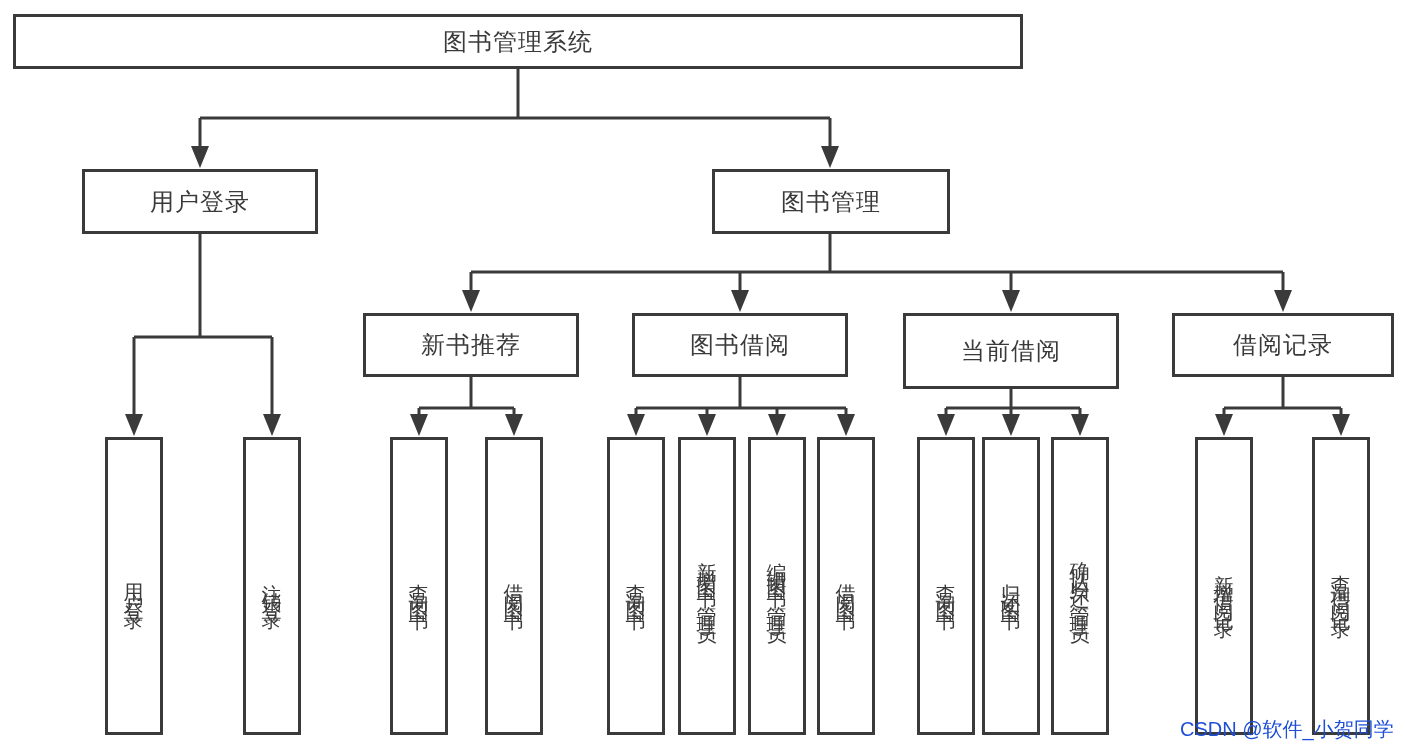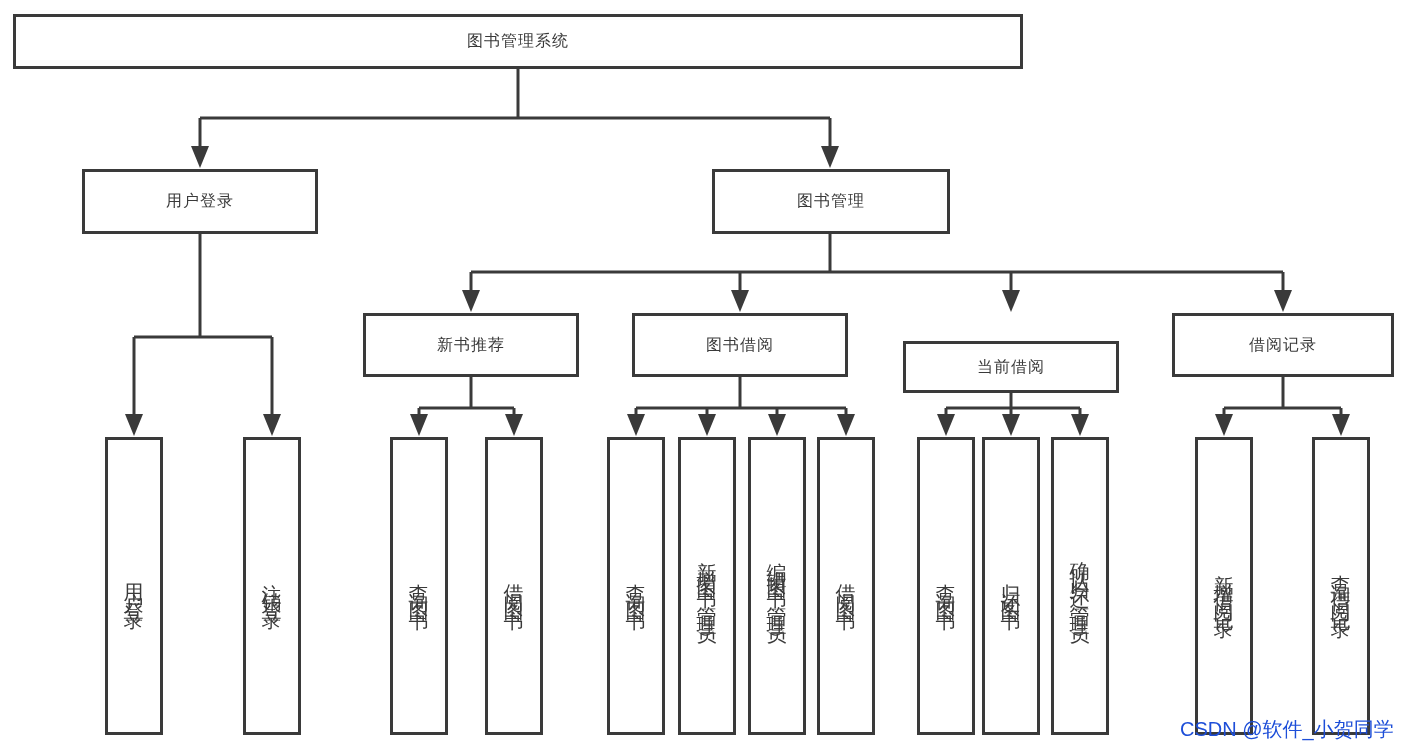--- a/index.html
+++ b/index.html
@@ -22,21 +22,21 @@
     position: absolute;
     box-sizing: border-box;
     border: 3px solid #3a3a3a;
     background: #ffffff;
     display: flex;
     align-items: center;
     justify-content: center;
     z-index: 2;
   }
   .node .lbl {
-    font-size: 16px;
+    font-size: 24px;
     letter-spacing: 1px;
     color: #3a3a3a;
     white-space: nowrap;
   }
   .leaf {
     width: 58px;
     top: 437px;
     height: 298px;
   }
   .leaf .lbl {
@@ -46,21 +46,21 @@
     letter-spacing: 9px;
     line-height: 1;
     white-space: normal;
   }
   
   .n-root   { left: 13px;   top: 14px;  width: 1010px; height: 55px; }
   .n-login  { left: 82px;   top: 169px; width: 236px;  height: 65px; }
   .n-mgmt   { left: 712px;  top: 169px; width: 238px;  height: 65px; }
   .n-newrec { left: 363px;  top: 313px; width: 216px;  height: 64px; }
   .n-borrow { left: 632px;  top: 313px; width: 216px;  height: 64px; }
-  .n-cur    { left: 903px;  top: 313px; width: 216px;  height: 52px; margin-top: 28px; }
+  .n-cur    { left: 903px;  top: 313px; width: 216px;  height: 76px; }
   .n-rec    { left: 1172px; top: 313px; width: 222px;  height: 64px; }
   
   .lf-1  { left: 105px; }
   .lf-2  { left: 243px; }
   .lf-3  { left: 390px; }
   .lf-4  { left: 485px; }
   .lf-5  { left: 607px; }
   .lf-6  { left: 678px; }
   .lf-7  { left: 748px; }
   .lf-8  { left: 817px; }

